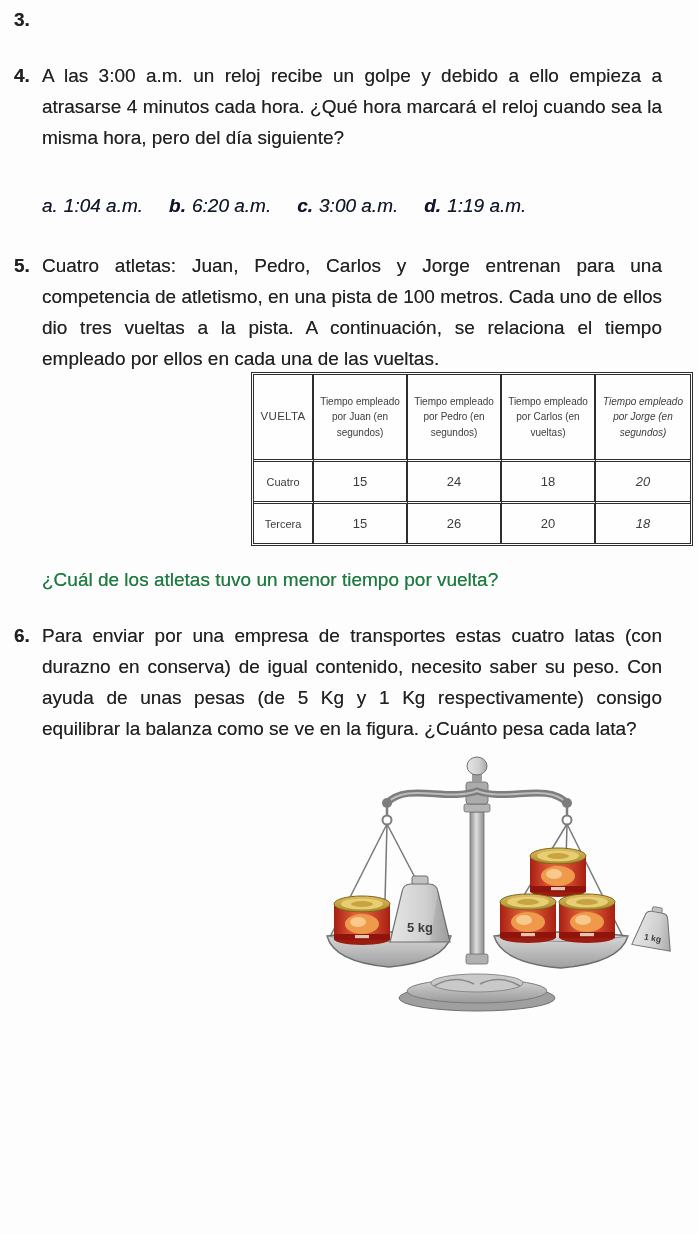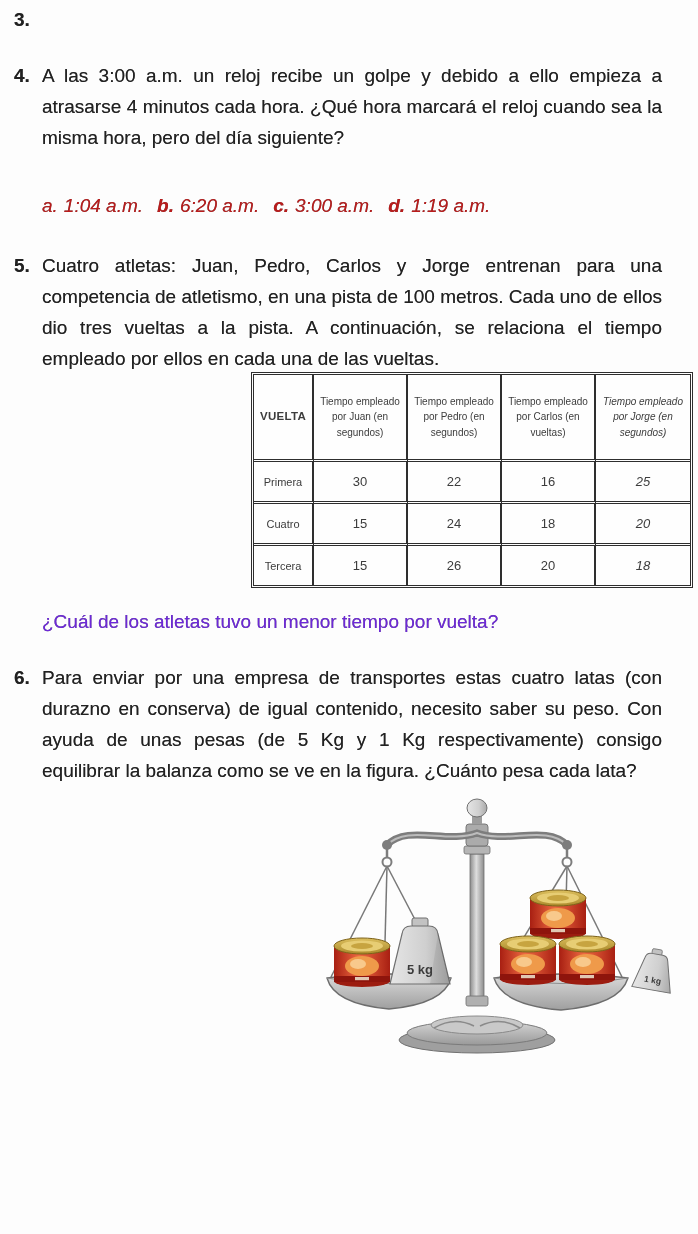--- a/index.html
+++ b/index.html
@@ -24,24 +24,24 @@
     text-shadow:0 0 0.5px rgba(0,0,0,0.55);
   }
   .qnum{
     float:left;margin-left:-28px;width:28px;
     font-weight:bold;
   }
   #q4{margin-top:56px;}
   .options{
     margin-top:37px;
     padding-left:28px;
-    display:flex;gap:14px;
+    display:flex;gap:26px;
     font-size:19px;line-height:31px;
     font-style:italic;
-    color:#b91c1c;
+    color:#0f172a;
     text-shadow:0 0 0.5px rgba(0,0,0,0.55);
   }
   .option{white-space:nowrap;}
   .option .olabel{font-weight:bold;margin-right:6px;}
   .option.first .olabel{font-weight:normal;}
   #q5{margin-top:29px;}
   .table-wrap{margin-top:-2px;margin-left:237px;}
   table.times{
     border-collapse:separate;border-spacing:0;
     border:3px double #2e2e2e;
@@ -54,28 +54,28 @@
     border-bottom:3px double #2e2e2e;
     text-align:center;vertical-align:middle;
     padding:1px 2px;
     overflow:hidden;
   }
   table.times th:last-child,table.times td:last-child{border-right:none;font-style:italic;}
   table.times tr:last-child td{border-bottom:none;}
   table.times col.c0{width:60px;}
   table.times col.cn{width:94px;}
   table.times th{height:82px;font-size:10px;line-height:1.55;font-weight:normal;}
-  table.times th.vuelta{font-size:11.5px;font-weight:bold;letter-spacing:0.3px;}
+  table.times th.vuelta{font-size:11.5px;font-weight:normal;letter-spacing:0.3px;}
   table.times td{height:37px;font-size:13px;}
   table.times td.rowlabel{font-size:11px;}
   .after-table{
     margin-top:18px;
     padding-left:28px;
     font-size:19px;line-height:31px;
-    color:#6d28d9;
+    color:#15803d;
     text-shadow:0 0 0.5px rgba(0,0,0,0.55);
   }
   #q6{margin-top:25px;}
   .figure{margin-top:2px;margin-left:290px;width:400px;height:266px;}
   .figure svg{display:block;}
   .wlabel{font-weight:bold;fill:#3c3c3c;font-family:"Liberation Sans","DejaVu Sans",sans-serif;}
 </style>
 </head>
 <body>
 
@@ -122,27 +122,20 @@
       <thead>
         <tr>
           <th class="vuelta">VUELTA</th>
           <th>Tiempo empleado por Juan (en segundos)</th>
           <th>Tiempo empleado por Pedro (en segundos)</th>
           <th>Tiempo empleado por Carlos (en vueltas)</th>
           <th>Tiempo empleado por Jorge (en segundos)</th>
         </tr>
       </thead>
       <tbody>
-        <tr>
-          <td class="rowlabel">Primera</td>
-          <td>30</td>
-          <td>22</td>
-          <td>16</td>
-          <td>25</td>
-        </tr>
         <tr>
           <td class="rowlabel">Cuatro</td>
           <td>15</td>
           <td>24</td>
           <td>18</td>
           <td>20</td>
         </tr>
         <tr>
           <td class="rowlabel">Tercera</td>
           <td>15</td>

